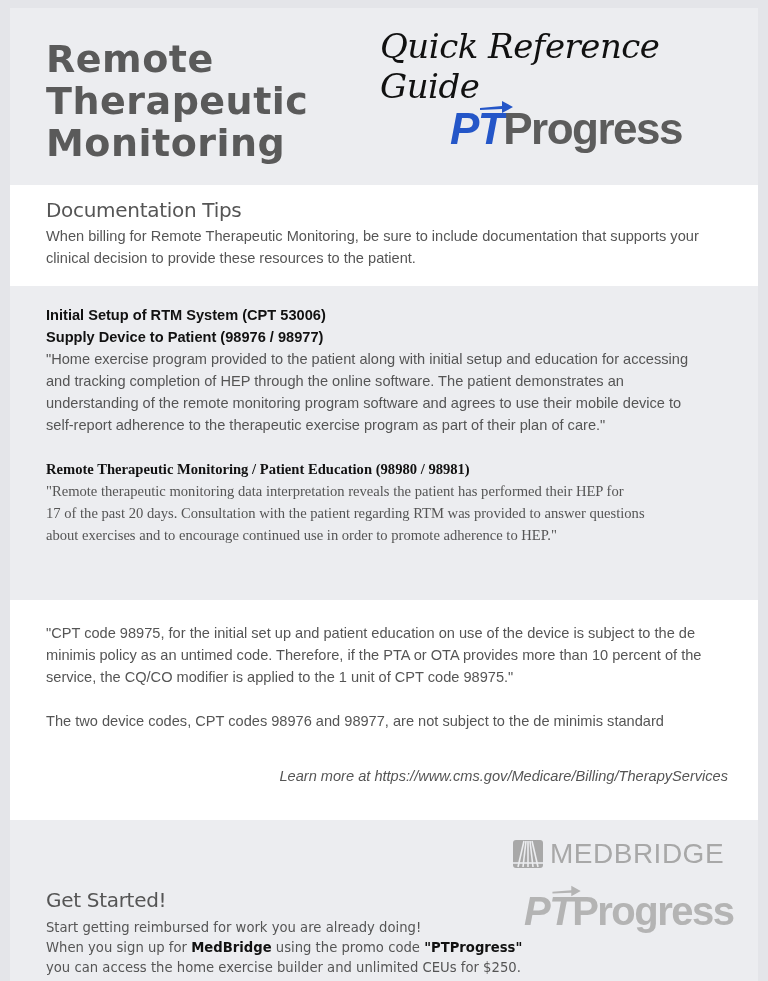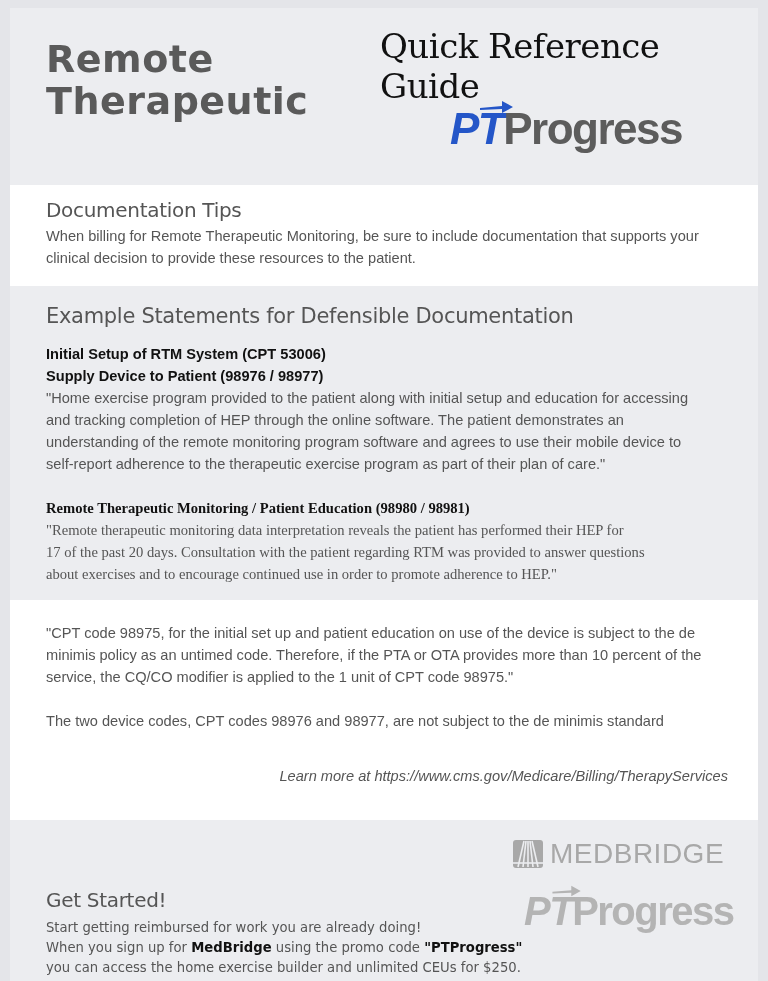--- a/index.html
+++ b/index.html
@@ -17,21 +17,21 @@
 
   
   #hdr { top:0; height:177px; }
   .big-title {
     position:absolute; left:36px; top:30px;
     font-family:"DejaVu Sans", sans-serif; font-weight:bold; font-size:38px; line-height:42px;
     color:#5a5a5a; letter-spacing:0.5px; margin:0;
   }
   .qrg {
     position:absolute; left:370px; top:18px;
-    font-family:"DejaVu Serif", serif; font-size:34px; color:#111;
+    font-family:"DejaVu Serif", serif; font-style:italic; font-size:34px; color:#111;
     letter-spacing:-0.5px;
   }
   .logo { position:absolute; font-family:"Liberation Sans", sans-serif; font-weight:bold; font-style:italic; letter-spacing:-1.5px; }
   .logo .pt { color:#2456c8; }
   .logo .prog { color:#5c5c5c; font-style:normal; }
   .logo-top { left:440px; top:96px; font-size:44px; line-height:50px; }
   .arrow { position:absolute; }
 
   h2 {
     margin:0; font-family:"DejaVu Sans", sans-serif; font-weight:normal; font-size:20px; color:#555;
@@ -66,37 +66,37 @@
 </style>
 </head>
 <body>
 
 <div class="sheet">
 
   <div id="hdr" class="sec gray">
     <h1 class="big-title">
       <div>Remote</div>
       <div>Therapeutic</div>
+      <div>Monitoring</div>
     </h1>
     <div class="qrg">Quick Reference Guide</div>
     <div class="logo logo-top">
       <span class="pt">PT</span><span class="prog">Progress</span>
       <svg class="arrow" style="left:30px;top:-4px" width="34" height="14" viewBox="0 0 34 14">
           <path d="M0 8 L22 6 L22 1 L33 7 L22 13 L22 9 L0 10 Z" fill="#2456c8"></path>
         </svg>
     </div>
   </div>
 
   <div id="doc" class="sec white">
     <h2>Documentation Tips</h2>
     <p style="width:660px">When billing for Remote Therapeutic Monitoring, be sure to include documentation that supports your clinical decision to provide these resources to the patient.</p>
   </div>
 
   <div id="ex" class="sec gray">
-    <h2>Example Statements for Defensible Documentation</h2>
     <div>
       <div class="sub">Initial Setup of RTM System (CPT 53006)</div>
       <div class="sub">Supply Device to Patient (98976 / 98977)</div>
       <div class="line">"Home exercise program provided to the patient along with initial setup and education for accessing</div>
       <div class="line">and tracking completion of HEP through the online software. The patient demonstrates an</div>
       <div class="line">understanding of the remote monitoring program software and agrees to use their mobile device to</div>
       <div class="line">self-report adherence to the therapeutic exercise program as part of their plan of care."</div>
     </div>
     <div class="block2">
       <div class="sub">Remote Therapeutic Monitoring / Patient Education (98980 / 98981)</div>

